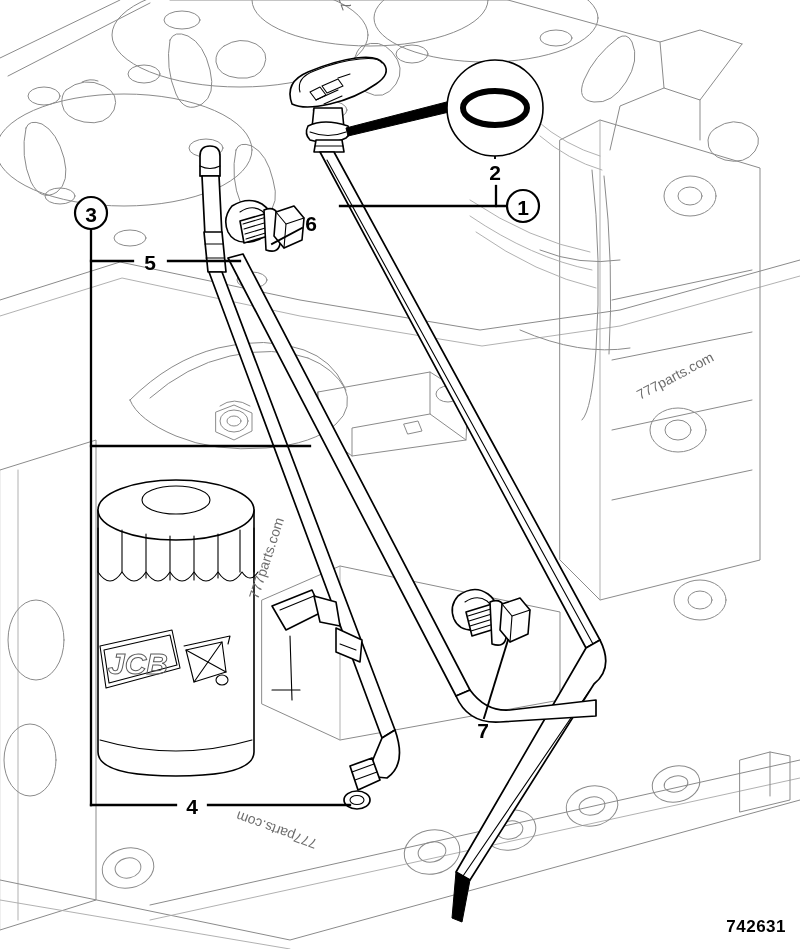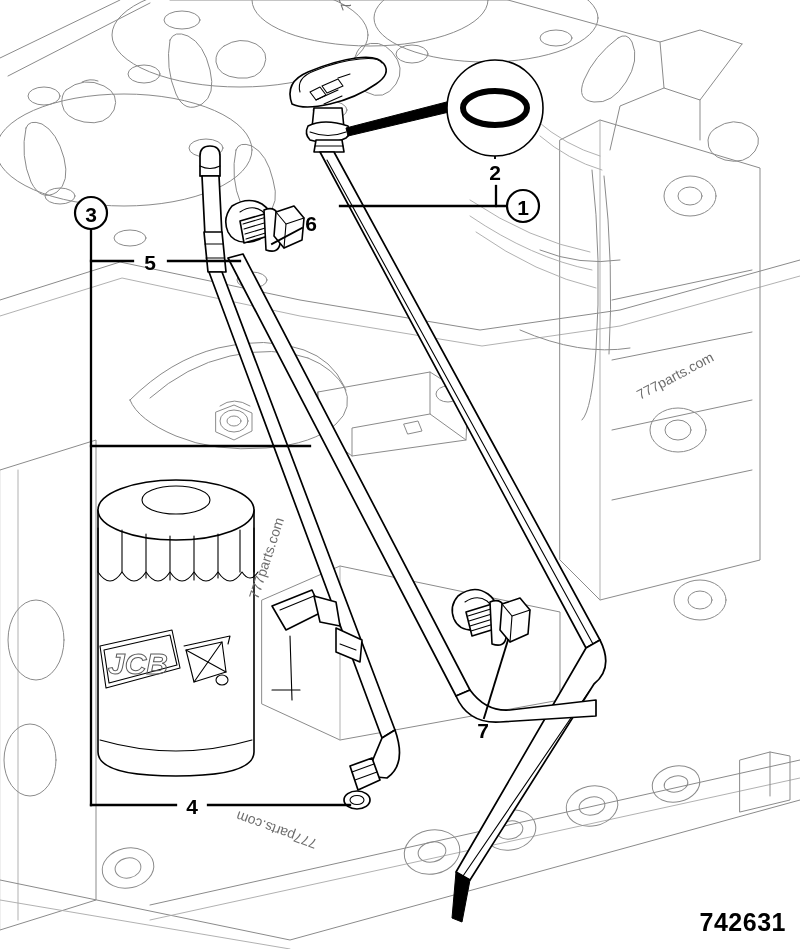--- a/index.html
+++ b/index.html
@@ -24,21 +24,21 @@
     top: 0;
     width: 800px;
     height: 949px;
     display: block;
   }
   .part-number-label {
     position: absolute;
     right: 14px;
     bottom: 12px;
     font-family: "Liberation Sans", sans-serif;
-    font-size: 25px;
+    font-size: 17px;
     font-weight: bold;
     letter-spacing: 0.5px;
     color: #000000;
     user-select: none;
   }
   
   .bg-line {
     fill: none;
     stroke: #8b8b8b;
     stroke-width: 1;

